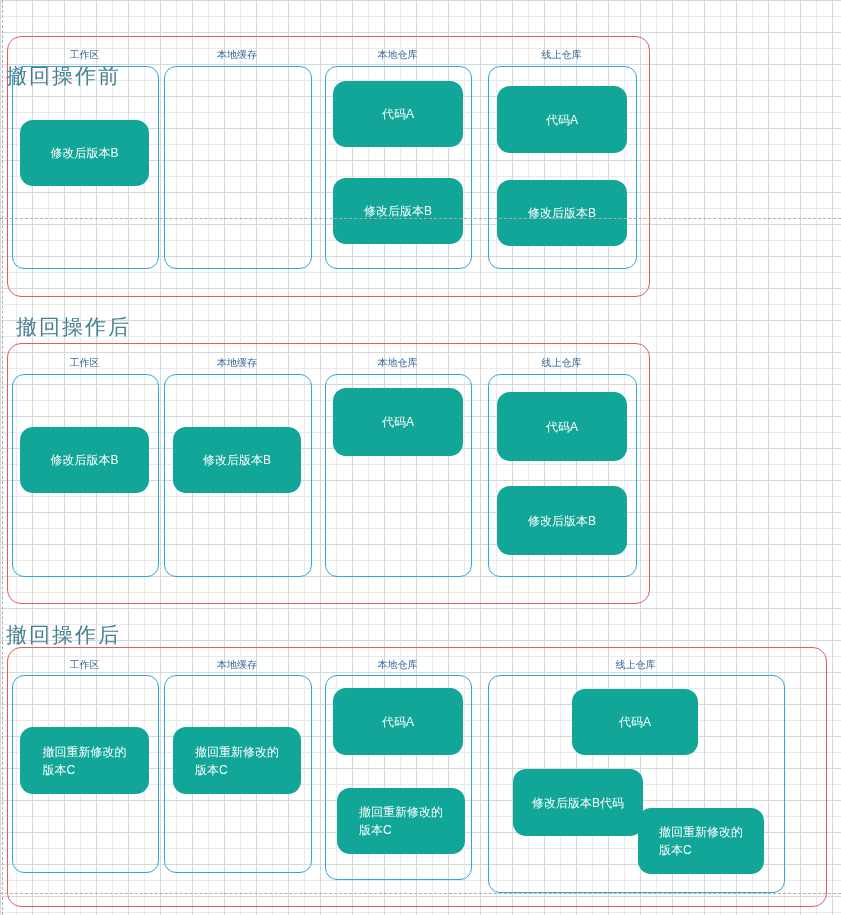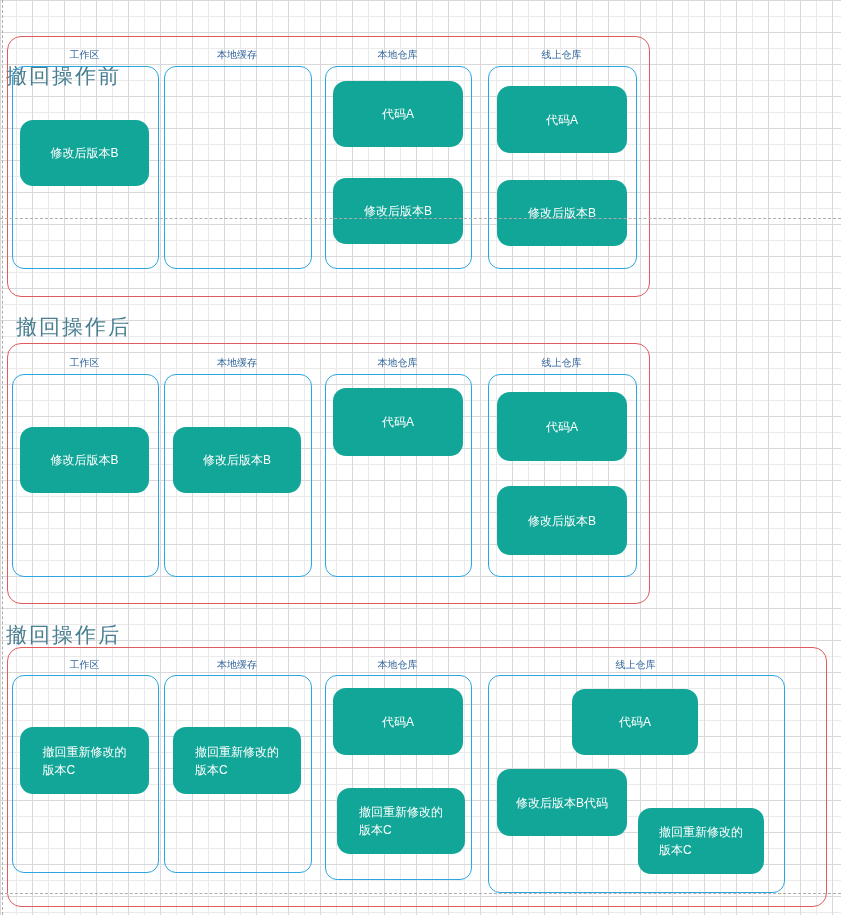--- a/index.html
+++ b/index.html
@@ -125,20 +125,20 @@
       <div class="node" style="left: 173px; top: 727px; width: 128px; height: 67px;">撤回重新修改的
 版本C</div>
       <div class="zone-label" style="left: 325px; top: 658px; width: 145px;">本地仓库</div>
       <div class="zone" style="left: 325px; top: 675px; width: 145px; height: 203px;"></div>
       <div class="node" style="left: 333px; top: 688px; width: 130px; height: 67px;">代码A</div>
       <div class="node" style="left: 337px; top: 788px; width: 128px; height: 66px;">撤回重新修改的
 版本C</div>
       <div class="zone-label" style="left: 488px; top: 658px; width: 295px;">线上仓库</div>
       <div class="zone" style="left: 488px; top: 675px; width: 295px; height: 216px;"></div>
       <div class="node" style="left: 572px; top: 689px; width: 126px; height: 66px;">代码A</div>
-      <div class="node" style="left: 497px; top: 769px; width: 130px; height: 67px;">修改后版本B代码</div>
+      <div class="node" style="left: 513px; top: 769px; width: 130px; height: 67px;">修改后版本B代码</div>
       <div class="node" style="left: 638px; top: 808px; width: 126px; height: 66px;">撤回重新修改的
 版本C</div>
     </div>
 <div class="guide-h" style="top: 218px;"></div>
     <div class="guide-h" style="top: 893px;"></div>
     <div class="guide-v" style="left: 2px;"></div>
   </div>
 
 </body></html>

